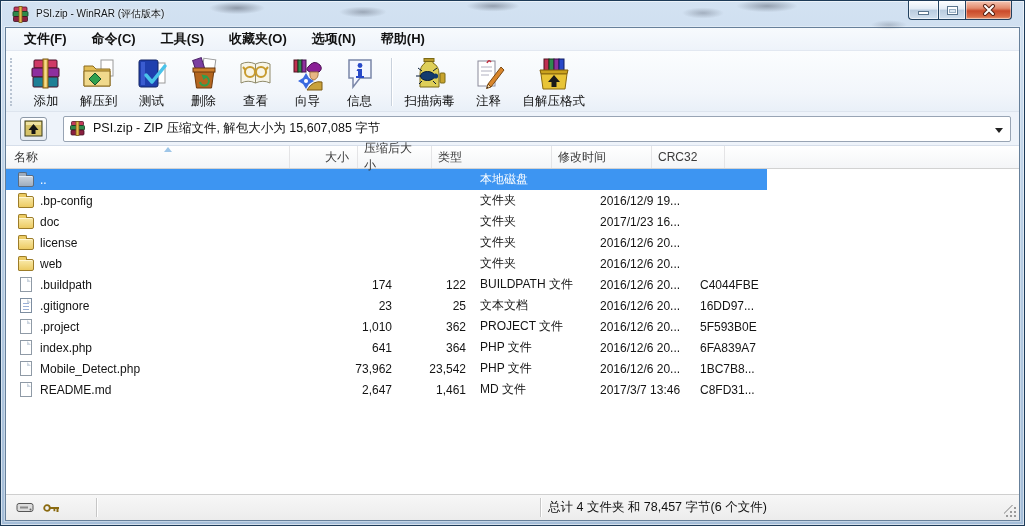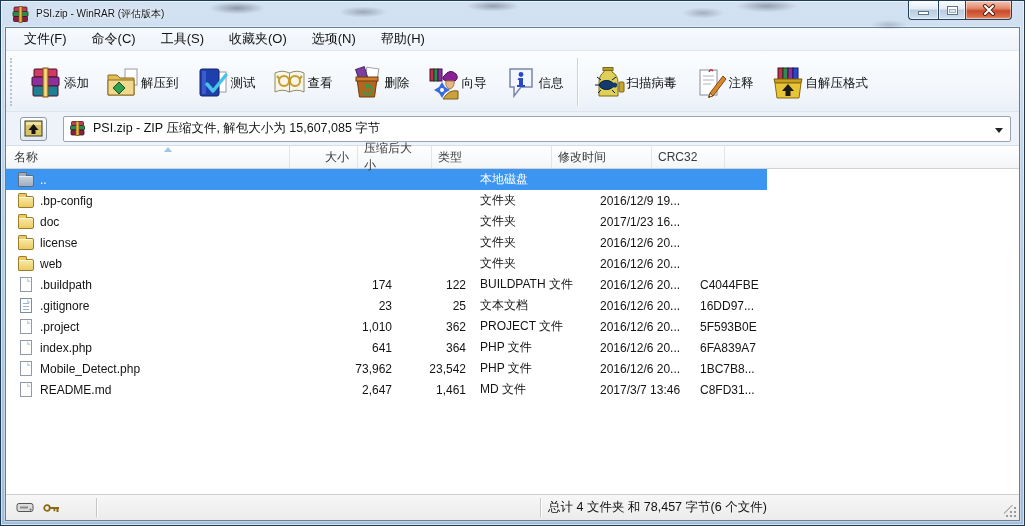--- a/index.html
+++ b/index.html
@@ -45,27 +45,27 @@
     box-shadow:inset 0 0 0 1px rgba(255,255,255,.45);
   }
   .glyph-min { width:11px; height:4px; background:#fff; border:1px solid #5a748c; margin-top:6px; }
   .glyph-max { width:11px; height:9px; border:1px solid #5a748c; background:#fff; position:relative; }
   .glyph-max::after { content:""; position:absolute; left:1px; right:1px; top:2px; bottom:1px; background:#dce8f2; border:1px solid #9ab0c4; }
 
   
   .client { height:calc(100% - 26px); border:1px solid #67809a; background:#eef3fa; display:flex; flex-direction:column; box-shadow:0 0 0 1px rgba(255,255,255,.35); }
 
   
-  .menubar { height:23px; display:flex; align-items:flex-start; background:linear-gradient(180deg,#f7fafd,#eef3fa); border-bottom:1px solid #e2e8f1; padding-left:8px; }
+  .menubar { height:23px; display:flex; align-items:flex-start; background:linear-gradient(180deg,#f7fafd,#eef3fa); border-bottom:1px solid #e2e8f1; padding-left:8px;font-weight:bold; }
   .menu-item { font-size:13px; color:#111; padding:2px 10px; margin-right:5px; border-radius:2px; }
 
   
   .toolbar { height:61px; display:flex; align-items:stretch; background:linear-gradient(180deg,#fbfdfe 0%,#f2f6fb 70%,#e9f0f8 100%); border-bottom:1px solid #dde4ee; padding:3px 2px 1px 2px; }
   .gripper { width:8px; margin:4px 2px; border-left:2px dotted #b9c4d2; }
-  .tbtn { display:flex; flex-direction:row; align-items:center; justify-content:flex-start; padding:2px 7px 1px; border:1px solid transparent; border-radius:3px; min-width:46px; }
+  .tbtn { display:flex; flex-direction:column; align-items:center; justify-content:flex-start; padding:2px 7px 1px; border:1px solid transparent; border-radius:3px; min-width:46px; }
   .tbtn svg { width:36px; height:34px; flex:none; }
   .tbtn .tlabel { font-size:12.5px; color:#111; margin-top:2px; white-space:nowrap; }
   .tb-sep { width:1px; background:#c9d2dd; margin:4px 5px; box-shadow:1px 0 0 #ffffff; }
 
   
   .addressbar { height:34px; display:flex; align-items:center; background:#eef3fa; border-bottom:1px solid #d6deea; padding:0 8px 0 2px;justify-content:flex-end; }
   .up-btn { width:27px; height:24px; border:1px solid #8d99a8; border-radius:3px; background:linear-gradient(180deg,#ffffff,#e4e9f0); display:flex; align-items:center; justify-content:center; margin-right:4px; }
   .up-btn svg { width:19px; height:17px; }
   .combo { flex:1; height:26px; background:#fff; border:1px solid #98a4b4; border-radius:2px; display:flex; align-items:center; padding:0 6px; position:relative; }
   .combo .mini-icon { width:16px; height:15px; margin-right:7px; flex:none; }
@@ -193,41 +193,41 @@
           <rect x="20" y="6" width="11" height="20" fill="#ffffff" stroke="#9a9a9a"></rect>
           <rect x="5" y="3" width="19" height="27" rx="2" fill="#1f3fae" stroke="#122465"></rect>
           <rect x="7" y="5" width="4" height="23" fill="#3a5cd0"></rect>
           <path d="M12 18 l6 7 L31 9" fill="none" stroke="#49c3ea" stroke-width="3.5" stroke-linecap="round" stroke-linejoin="round"></path>
         </svg>
         <span class="tlabel">测试</span>
       </div>
 
       <div class="tbtn">
         <svg viewBox="0 0 36 34">
+          <rect x="17" y="2" width="12" height="13" fill="#ffffff" stroke="#9a9a9a" transform="rotate(8 23 8)"></rect>
+          <rect x="8" y="2" width="9" height="11" fill="#7b3fa0" stroke="#4a1f66" transform="rotate(-18 12 7)"></rect>
+          <path d="M8 13 h20 l-2.5 18 h-15 Z" fill="#b4661f" stroke="#6e3a0e"></path>
+          <rect x="7" y="11" width="22" height="4" fill="#cd7f2e" stroke="#6e3a0e"></rect>
+          <path d="M14 25 a4.5 4.5 0 1 0 4 -5.5" fill="none" stroke="#2f9e4e" stroke-width="2"></path>
+          <polygon points="15.5,17.5 22,19 17.5,23" fill="#2f9e4e"></polygon>
+        </svg>
+        <span class="tlabel">删除</span>
+      </div>
+
+      <div class="tbtn">
+        <svg viewBox="0 0 36 34">
           <path d="M3 7 Q10 3.5 17.5 7 Q25 3.5 32 7 V26 Q25 22.5 17.5 26 Q10 22.5 3 26 Z" fill="#f7f5e8" stroke="#8f8a6a"></path>
           <line x1="17.5" y1="7" x2="17.5" y2="26" stroke="#8f8a6a"></line>
           <circle cx="12" cy="15" r="5" fill="none" stroke="#c79b2e" stroke-width="2"></circle>
           <circle cx="23" cy="15" r="5" fill="none" stroke="#c79b2e" stroke-width="2"></circle>
           <line x1="16.5" y1="15" x2="18.5" y2="15" stroke="#c79b2e" stroke-width="2"></line>
           <line x1="7.5" y1="13" x2="5" y2="10" stroke="#c79b2e" stroke-width="2"></line>
           <line x1="27.5" y1="13" x2="30" y2="10" stroke="#c79b2e" stroke-width="2"></line>
         </svg>
         <span class="tlabel">查看</span>
-      </div>
-
-      <div class="tbtn">
-        <svg viewBox="0 0 36 34">
-          <rect x="17" y="2" width="12" height="13" fill="#ffffff" stroke="#9a9a9a" transform="rotate(8 23 8)"></rect>
-          <rect x="8" y="2" width="9" height="11" fill="#7b3fa0" stroke="#4a1f66" transform="rotate(-18 12 7)"></rect>
-          <path d="M8 13 h20 l-2.5 18 h-15 Z" fill="#b4661f" stroke="#6e3a0e"></path>
-          <rect x="7" y="11" width="22" height="4" fill="#cd7f2e" stroke="#6e3a0e"></rect>
-          <path d="M14 25 a4.5 4.5 0 1 0 4 -5.5" fill="none" stroke="#2f9e4e" stroke-width="2"></path>
-          <polygon points="15.5,17.5 22,19 17.5,23" fill="#2f9e4e"></polygon>
-        </svg>
-        <span class="tlabel">删除</span>
       </div>
 
 
       <div class="tbtn">
         <svg viewBox="0 0 36 34">
           <rect x="4" y="3" width="4" height="12" fill="#c03050" stroke="#501020"></rect>
           <rect x="8" y="3" width="4" height="12" fill="#2f8a4e" stroke="#14401f"></rect>
           <rect x="12" y="3" width="4" height="12" fill="#8e2f9e" stroke="#40104a"></rect>
           <polygon points="13,21 16,16 19,21 24,24 19,27 16,32 13,27 8,24" fill="#3a6ae0"></polygon>
           <circle cx="16" cy="24" r="2" fill="#ffffff"></circle>

